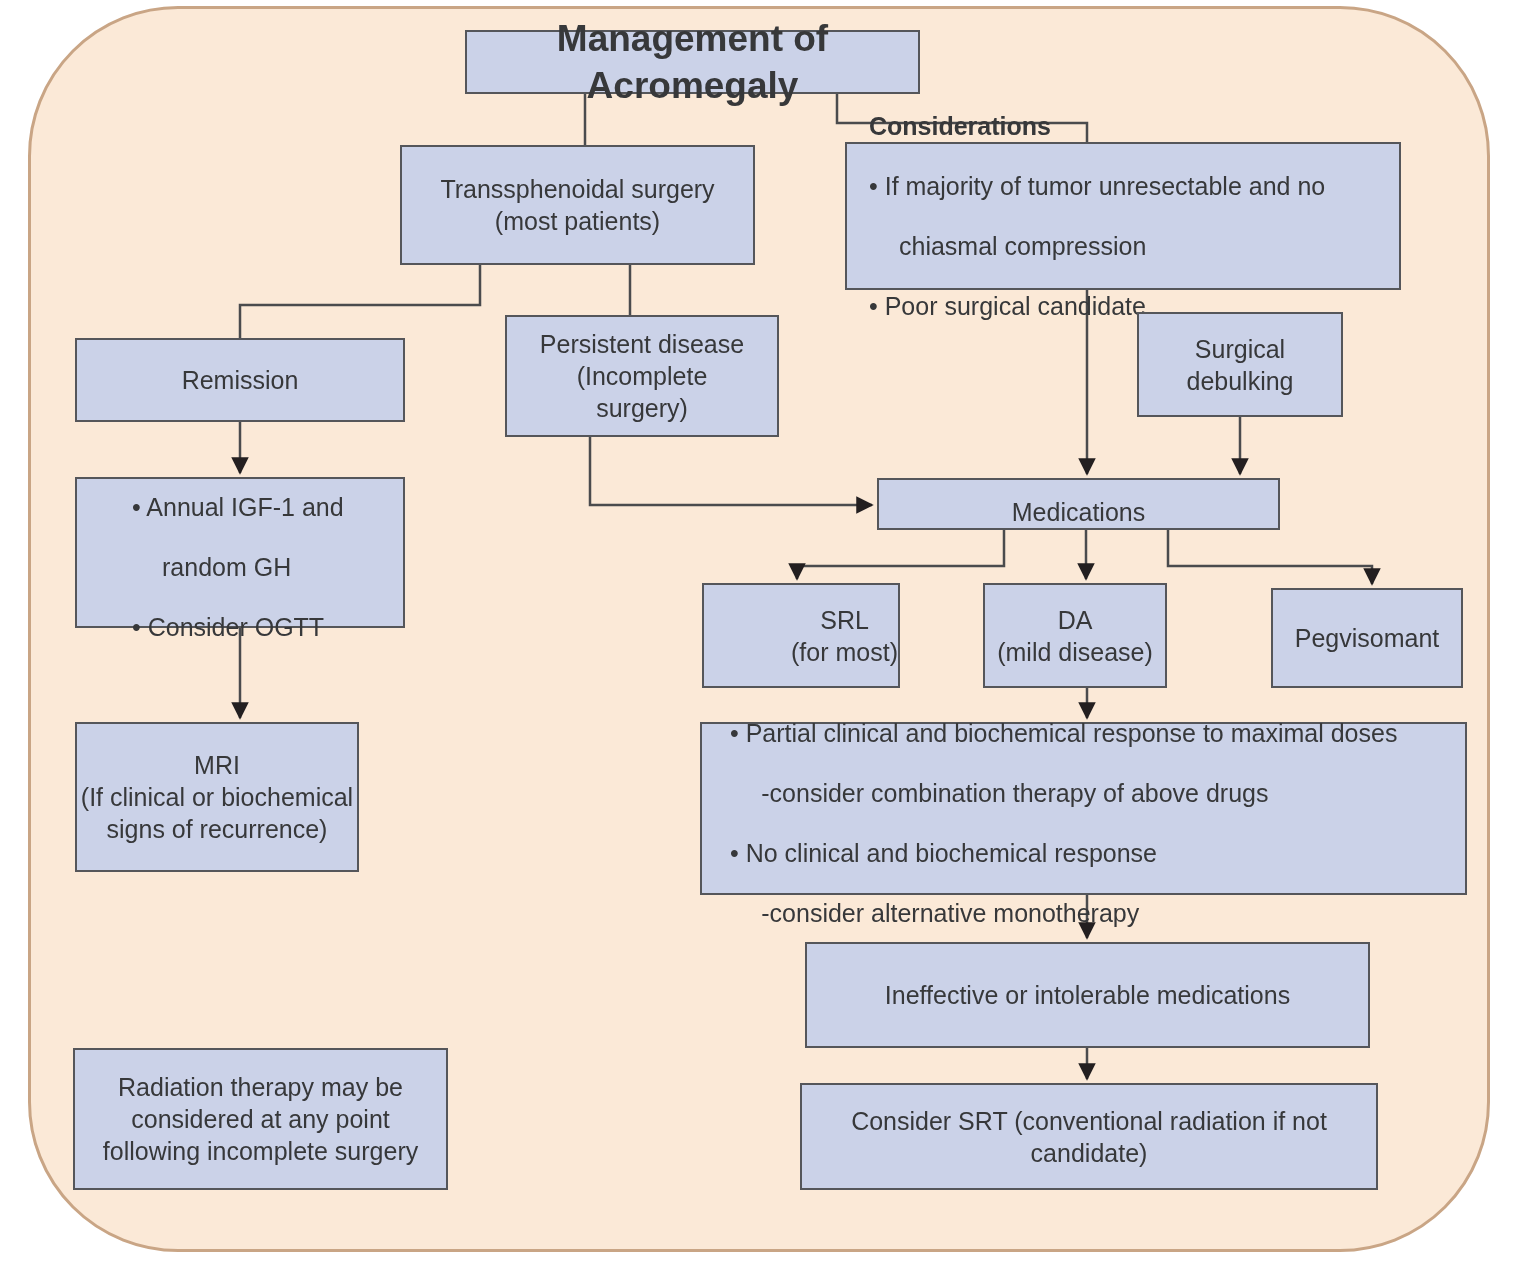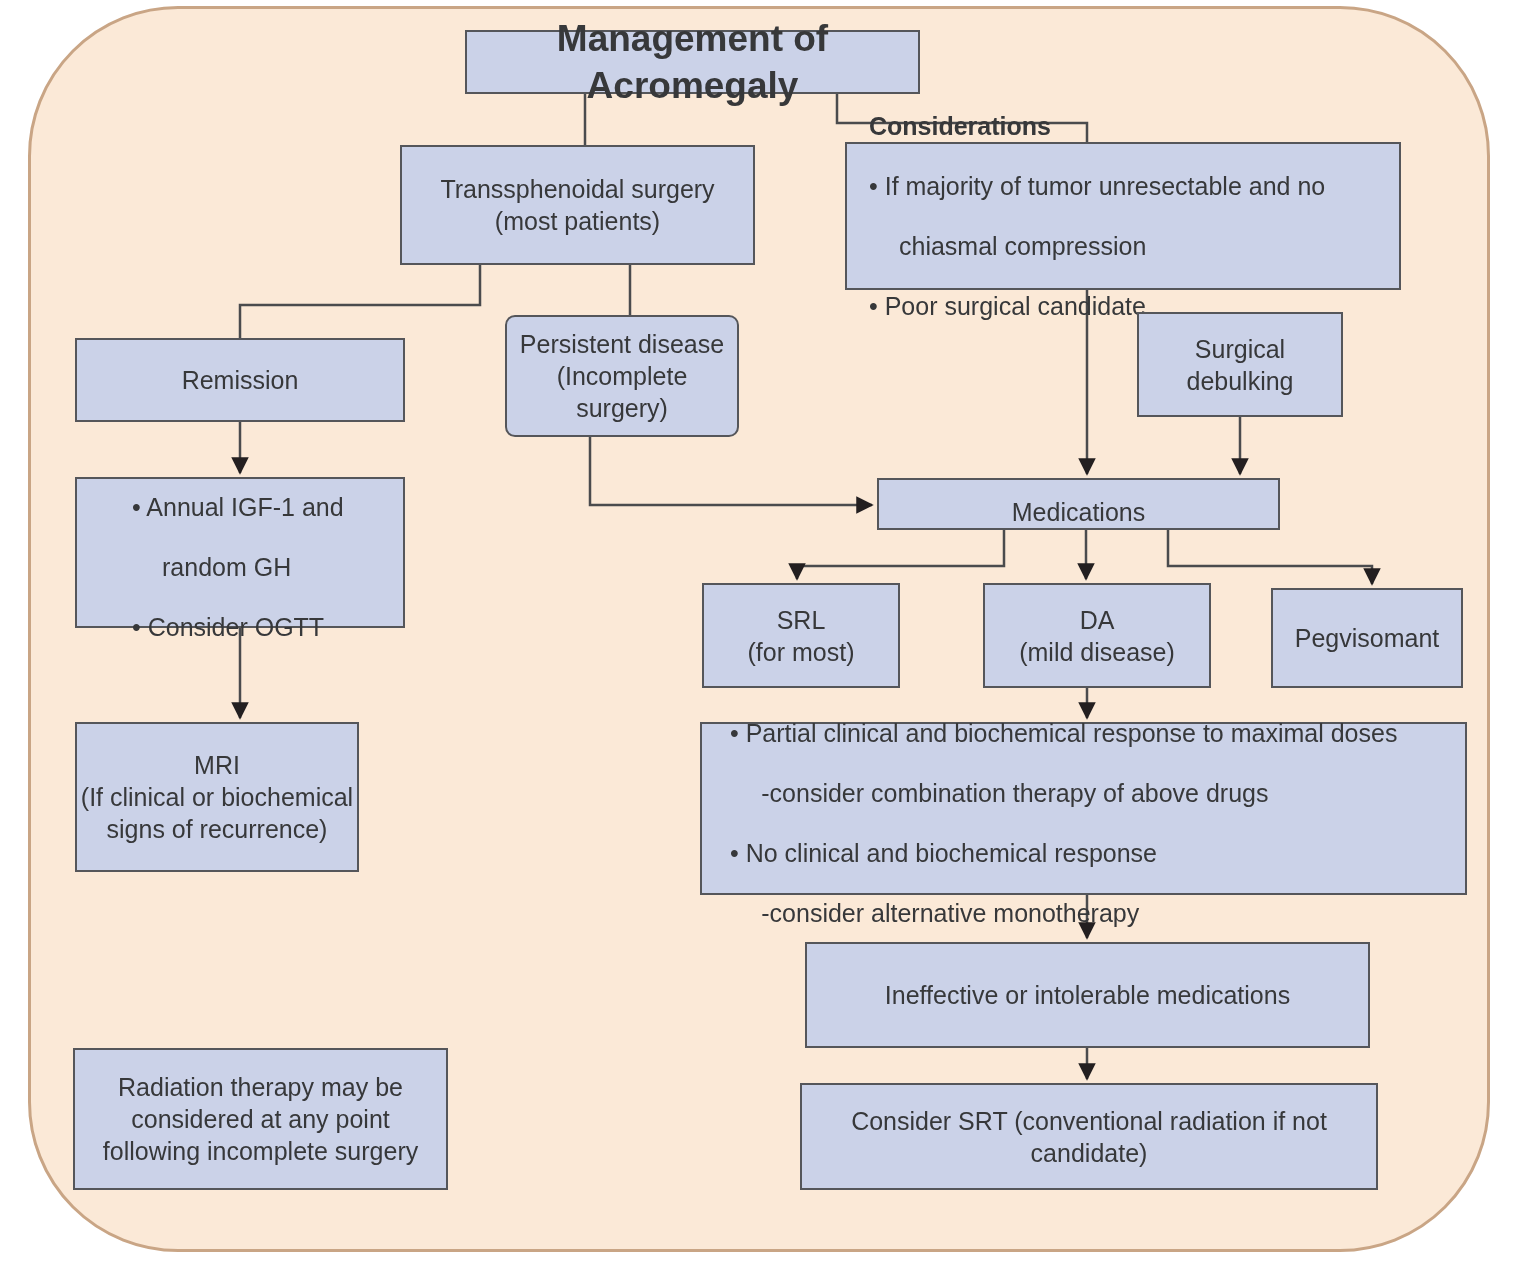--- a/index.html
+++ b/index.html
@@ -86,47 +86,47 @@
     <div class="heading">Considerations</div>
     <div class="bline">• If majority of tumor unresectable and no</div>
     <div class="bline sub">chiasmal compression</div>
     <div class="bline">• Poor surgical candidate</div>
   </div>
 
   <div class="node" style="left:75px;top:338px;width:330px;height:84px;">
     <div class="label">Remission</div>
   </div>
 
-  <div class="node" style="left:505px;top:315px;width:234px;height:122px;border-radius:10px;">
+  <div class="node" style="left:505px;top:315px;width:274px;height:122px;">
     <div class="label">Persistent disease
 (Incomplete
 surgery)</div>
   </div>
 
   <div class="node" style="left:1137px;top:312px;width:206px;height:105px;">
     <div class="label">Surgical
 debulking</div>
   </div>
 
   <div class="node bullets" style="left:75px;top:477px;width:330px;height:151px;padding:8px 10px 8px 55px;justify-content:center;">
     <div class="bline">• Annual IGF-1 and</div>
     <div class="bline sub">random GH</div>
     <div class="bline">• Consider OGTT</div>
   </div>
 
   <div class="node" style="left:877px;top:478px;width:403px;height:52px;justify-content:flex-end;">
     <div class="label">Medications</div>
   </div>
 
-  <div class="node" style="left:702px;top:583px;width:198px;height:105px;">
+  <div class="node" style="left:702px;top:583px;width:198px;height:105px;align-items:flex-end;">
     <div class="label">SRL
 (for most)</div>
   </div>
 
-  <div class="node" style="left:983px;top:583px;width:228px;height:105px;">
+  <div class="node" style="left:983px;top:583px;width:184px;height:105px;">
     <div class="label">DA
 (mild disease)</div>
   </div>
 
   <div class="node" style="left:1271px;top:588px;width:192px;height:100px;">
     <div class="label">Pegvisomant</div>
   </div>
 
   <div class="node" style="left:75px;top:722px;width:284px;height:150px;">
     <div class="label">MRI

